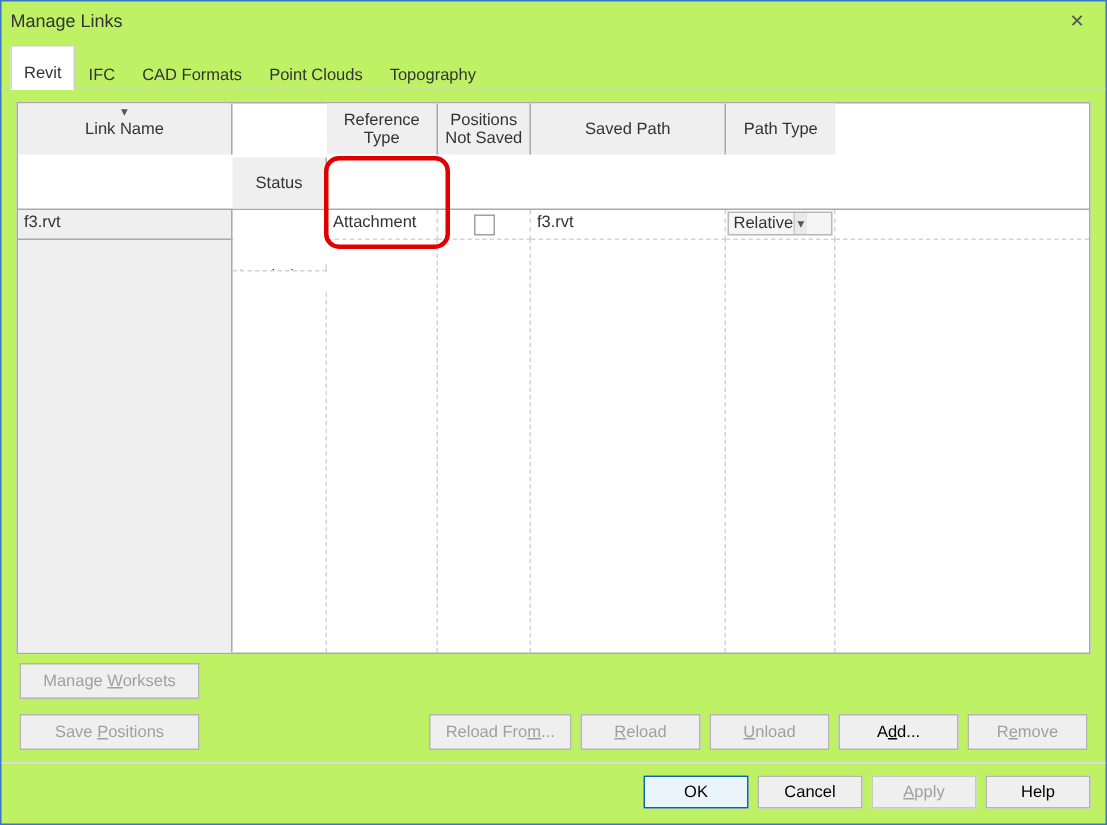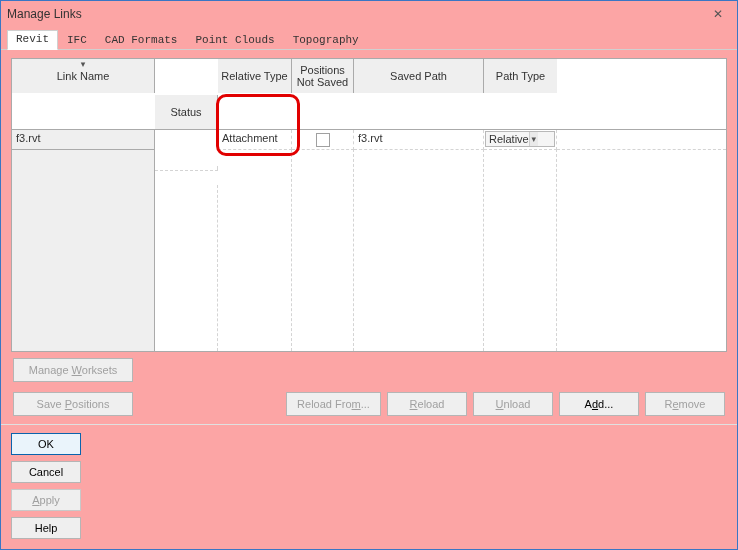--- a/index.html
+++ b/index.html
@@ -11,21 +11,21 @@
     color: #000;
   }
   .dialog {
     width: 738px;
     height: 550px;
     box-sizing: border-box;
     border: 1px solid #3a76c4;
     position: relative;
     display: flex;
     flex-direction: column;
-    background: #fca5a5;
+    background: #bef264;
   }
   .titlebar {
     height: 26px;
     display: flex;
     align-items: center;
     justify-content: space-between;
     padding: 0 6px;
   }
   .titlebar .title {
     font-size: 12px;
@@ -41,30 +41,29 @@
     cursor: default;
   }
   .tabs {
     display: flex;
     align-items: flex-end;
     padding: 2px 6px 0 6px;
     border-bottom: 1px solid #d0d0d0;
     gap: 0;
   }
   .tab {
-    padding: 2px 8px 4px 8px;
+    padding: 12px 8px 4px 8px;
     font-size: 11px;
     color: #333;
     border: 1px solid transparent;
     border-bottom: none;
     margin-right: 0px;
     cursor: default;
     position: relative;
     top: 1px;
-    font-family: Liberation Mono, monospace;
   }
   .tab.active {
     background: #fff;
     border-color: #d0d0d0;
     border-bottom: 1px solid #fff;
   }
   .content {
     flex: 1;
     padding: 8px 10px 8px 10px;
     display: flex;
@@ -211,21 +210,20 @@
     background: #efefef;
   }
   .btn.secondary-row { width: 120px; }
 
   .footer {
     border-top: 1px solid #e0e0e0;
     padding: 8px 10px 10px 10px;
     display: flex;
     justify-content: flex-end;
     gap: 6px;
-    flex-direction: column;
   }
   .fbtn {
     height: 22px;
     width: 70px;
     font-size: 11px;
     border: 1px solid #b5b5b5;
     background: #efefef;
     display: flex;
     align-items: center;
     justify-content: center;
@@ -265,21 +263,21 @@
   <div class="content">
 
     <div class="grid">
       <div class="grid-header">
         <div class="gh col-linkname">
           <span class="sort">▾</span>
           <span>Link Name</span>
         </div>
         <div class="gh col-status">Status</div>
         <div class="gh col-reftype">
-          <span style="white-space:normal;">Relative Type</span>
+          <span style="white-space:normal;">Reference Type</span>
         </div>
         <div class="gh col-pos">
           <span style="white-space:normal;">Positions Not Saved</span>
         </div>
         <div class="gh col-saved">Saved Path</div>
         <div class="gh col-pathtype">Path Type</div>
       </div>
 
       <div class="grid-body">
 

